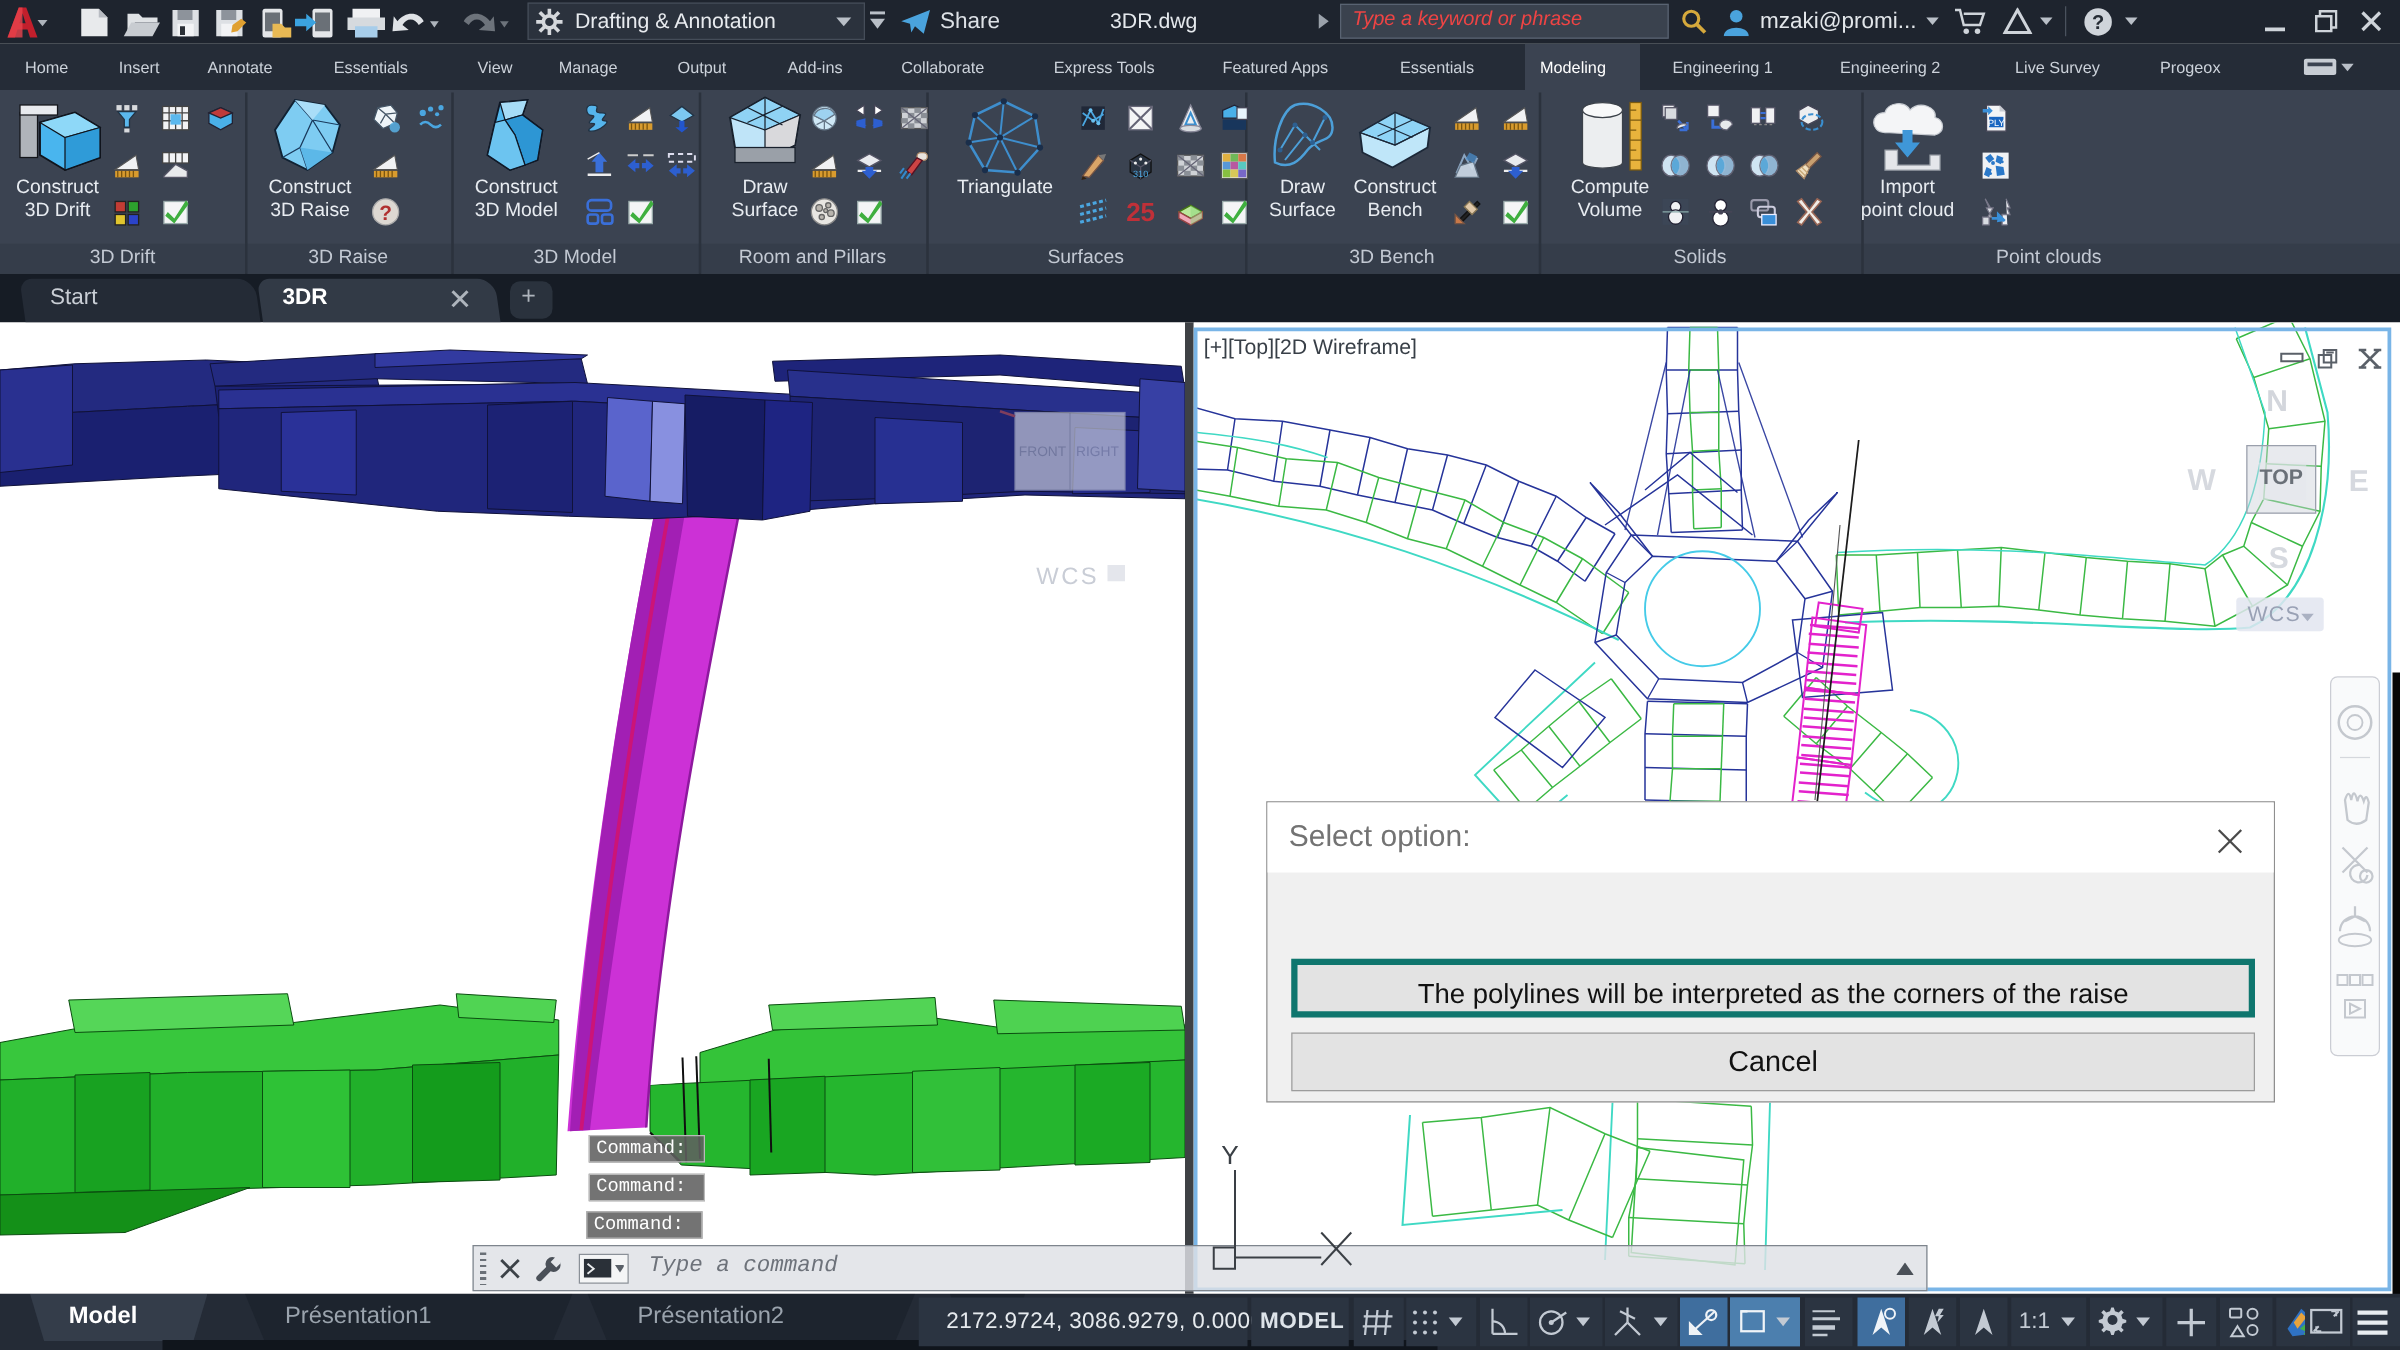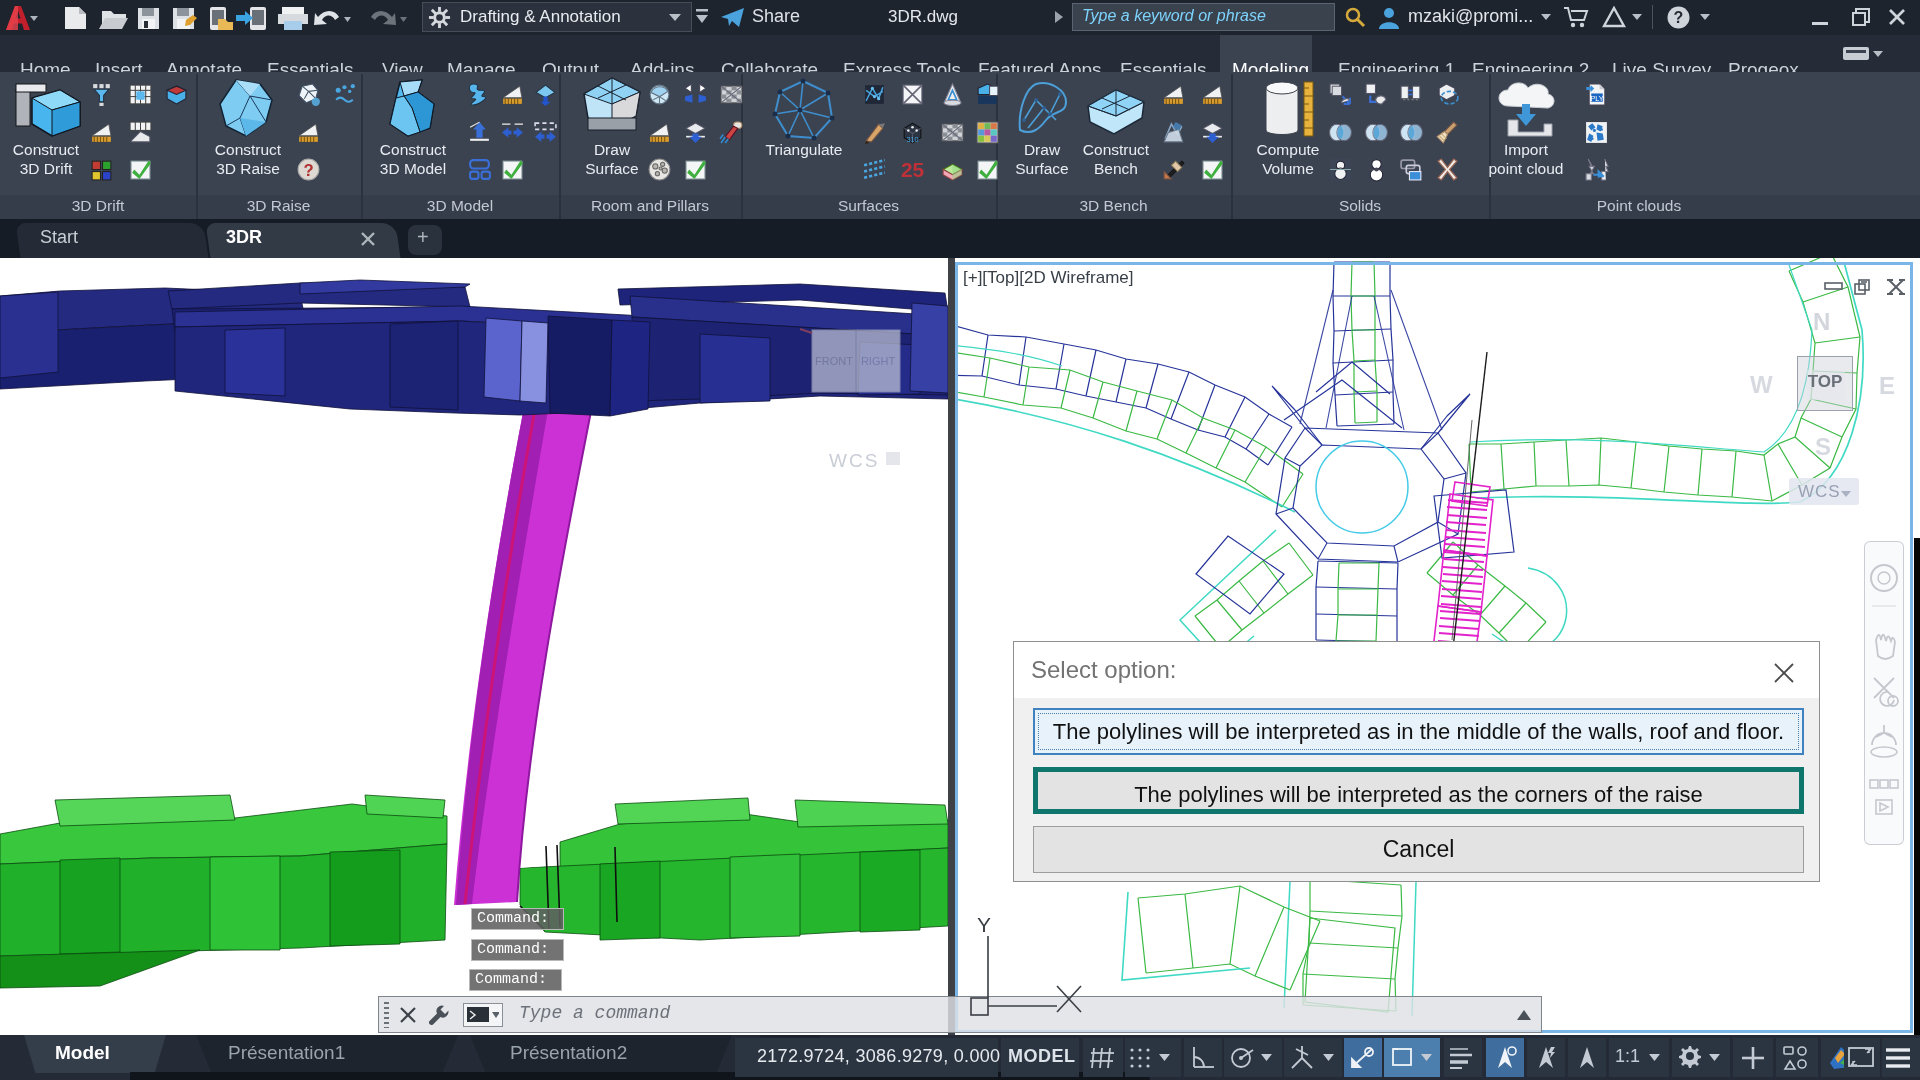--- a/index.html
+++ b/index.html
@@ -9,21 +9,21 @@
 #tabrow{position:absolute;left:0;top:35px;width:1920px;height:37px;background:#252c37}
 #ribbon{position:absolute;left:0;top:72px;width:1920px;height:147px;background:#3b4351}
 #labelstrip{position:absolute;left:0;top:195px;width:1920px;height:24px;background:#353d4a}
 #filetabs{position:absolute;left:0;top:219px;width:1920px;height:39px;background:#161c25}
 #vpL{position:absolute;left:0;top:258px;width:948px;height:777px;background:#fff;overflow:hidden}
 #vpdiv{position:absolute;left:948px;top:258px;width:7px;height:777px;background:#3e4145}
 #vpR{position:absolute;left:955px;top:258px;width:965px;height:777px;background:#fff;overflow:hidden}
 #vpRborder{position:absolute;left:955px;top:262px;width:958px;height:771px;border:3px solid #79b5e7;pointer-events:none}
 #blackstrip{position:absolute;left:1914px;top:538px;width:6px;height:542px;background:#060606}
 #statusbar{position:absolute;left:0;top:1035px;width:1920px;height:45px;background:#242b36}
-.tabtxt{position:absolute;top:16px;height:37px;line-height:37px;font-size:19px;color:#ccd2da;white-space:nowrap}
+.tabtxt{position:absolute;top:0;height:37px;line-height:37px;font-size:13px;color:#ccd2da;white-space:nowrap}
 .plabel{position:absolute;top:0;height:24px;line-height:22px;font-size:15.5px;color:#c3c9d3;text-align:center}
 .psep{position:absolute;top:2px;width:2px;height:144px;background:#2b323d}
 .psep2{position:absolute;top:0px;width:2px;height:24px;background:#2b323d}
 .bigbtn{position:absolute;color:#e8ecf1;font-size:15.5px;text-align:center;line-height:19px}
 .cmdbox{position:absolute;width:93px;height:22px;background:rgba(96,96,96,0.88);border:1px solid #b9b9b9;color:#fff;font-family:"Liberation Mono",monospace;font-size:15px;line-height:20px;padding-left:5px}
 </style>
 </head>
 <body>
 <div id="titlebar">
   <svg class="abs" style="left:4px;top:4px" width="46" height="28" viewBox="0 0 46 28">
@@ -82,21 +82,21 @@
     </svg>
   <svg class="abs" style="left:720px;top:7px" width="26" height="22" viewBox="0 0 26 22">
       <path d="M1 10 L24 1 L19 20 L12 14 L9 19 L8 12 Z" fill="#4aa3dd"></path>
     </svg>
   <div class="abs" style="left:752px;top:6px;font-size:18px;color:#dde1e6">Share</div>
   <div class="abs" style="left:888px;top:7px;font-size:17px;color:#e4e8ec">3DR.dwg</div>
   <svg class="abs" style="left:1053px;top:10px" width="12" height="14">
       <path d="M2 1 l8 6 l-8 6 z" fill="#9ba2ab"></path>
     </svg>
   <div class="abs" style="left:1072px;top:3px;width:263px;height:28px;background:#3a424e;border:1px solid #596372"></div>
-  <div class="abs" style="left:1082px;top:7px;font-size:16px;font-style:italic;color:#7dd3fc">Type a keyword or phrase</div>
+  <div class="abs" style="left:1082px;top:7px;font-size:16px;font-style:italic;color:#ef4444">Type a keyword or phrase</div>
   <svg class="abs" style="left:1344px;top:6px" width="23" height="23" viewBox="0 0 23 23">
       <circle cx="9" cy="9" r="6" fill="none" stroke="#d6a93c" stroke-width="2.5"></circle>
       <line x1="13.5" y1="13.5" x2="20" y2="20" stroke="#d6a93c" stroke-width="3"></line>
     </svg>
   <svg class="abs" style="left:1377px;top:5px" width="24" height="24" viewBox="0 0 24 24">
       <circle cx="12" cy="8" r="5" fill="#4aa3dd"></circle>
       <path d="M2 24 c0 -9 20 -9 20 0 z" fill="#4aa3dd"></path>
     </svg>
   <div class="abs" style="left:1408px;top:6px;font-size:18px;color:#e2e6ea">mzaki@promi...</div>
   <svg class="abs" style="left:1540px;top:13px" width="12" height="8">
@@ -888,21 +888,20 @@
 <div id="blackstrip"></div>
 <div id="dialog" style="position:absolute;left:1013px;top:641px;width:807px;height:241px;background:#f0f0f0;border:1px solid #8f8f8f">
   <div class="abs" style="left:0;top:0;width:805px;height:56px;background:#ffffff"></div>
   <div class="abs" style="left:17px;top:14px;font-size:24px;color:#737373">Select option:</div>
   <svg class="abs" style="left:758px;top:19px" width="24" height="24">
       <g stroke="#4a4a4a" stroke-width="1.8">
         <line x1="3" y1="3" x2="21" y2="21"></line>
         <line x1="21" y1="3" x2="3" y2="21"></line>
       </g>
     </svg>
-  <div class="abs" style="left:19px;top:66px;width:771px;height:47px;background:#e8f2fb;border:2px solid #3f82bf;outline:1.5px dotted #4a7dae;outline-offset:-6px;text-align:center;line-height:43px;font-size:22px;color:#111">The polylines will be interpreted as in the middle of the walls, roof and floor.</div>
   <div class="abs" style="left:19px;top:125px;width:771px;height:47px;background:#e3e3e3;border:5px solid #0f766e;text-align:center;line-height:45px;font-size:22px;color:#111">The polylines will be interpreted as the corners of the raise</div>
   <div class="abs" style="left:19px;top:184px;width:771px;height:47px;background:#e3e3e3;border:1px solid #9d9d9d;text-align:center;line-height:45px;font-size:23px;color:#111">Cancel</div>
 </div>
 <div id="cmdhist">
   <div class="cmdbox" style="left:471px;top:908px">Command:</div>
   <div class="cmdbox" style="left:471px;top:939px">Command:</div>
   <div class="cmdbox" style="left:469px;top:969px">Command:</div>
 </div>
 <div id="cmdbar" style="position:absolute;left:378px;top:996px;width:1164px;height:37px;background:rgba(222,225,229,0.82);border:1px solid #7e858d">
   <div class="abs" style="left:5px;top:5px;width:5px;height:26px;background-image:repeating-linear-gradient(to bottom,#6a7077 0 2px,transparent 2px 5px)"></div>

